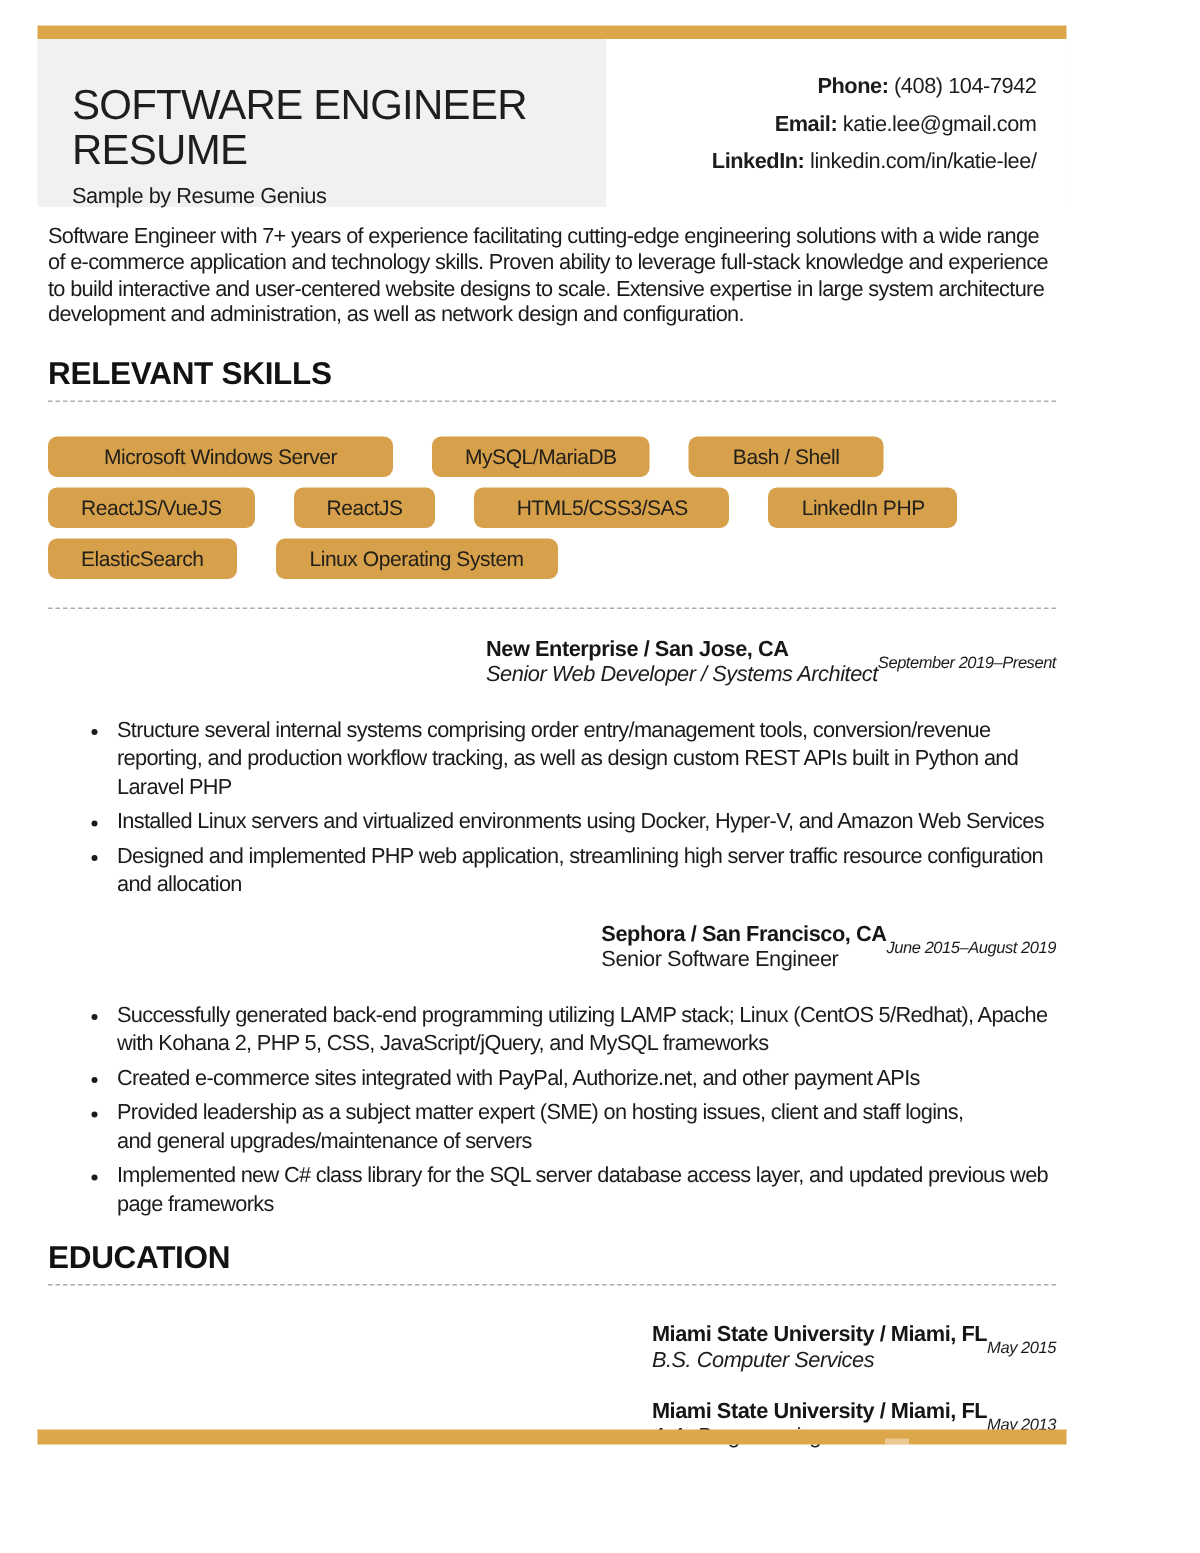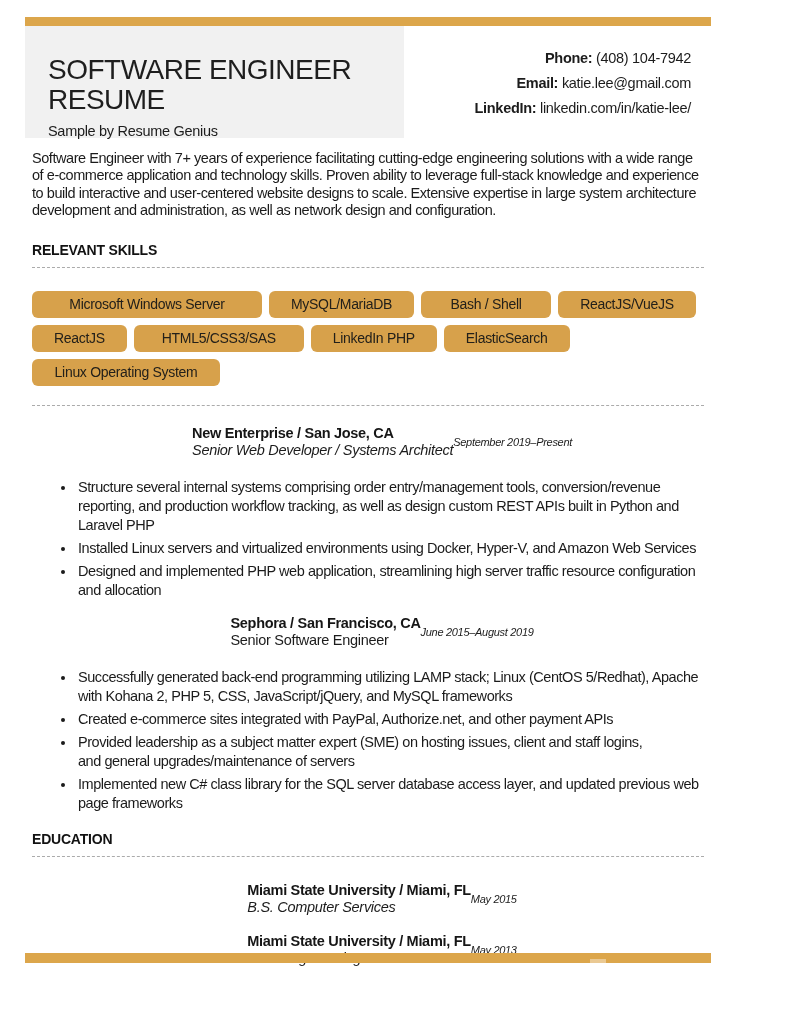--- a/index.html
+++ b/index.html
@@ -79,39 +79,39 @@
 
   .summary {
     margin-top: 12px;
     font-size: 14.5px;
     line-height: 17.4px;
     letter-spacing: -0.45px;
     color: #1b1b1b;
   }
 
   .section-heading {
-    font-size: 14px;
+    font-size: 21px;
     line-height: 18px;
     font-weight: bold;
     letter-spacing: -0.2px;
     color: #121212;
   }
   .hr-dashed {
     border: 0;
     border-top: 1px dashed #ababab;
     height: 0;
     margin-top: 8px;
   }
 
   .skills-section { margin-top: 21px; }
   .chips {
     margin-top: 23px;
     display: flex;
     flex-wrap: wrap;
-    gap: 7px 7px;
+    gap: 7px 26px;
   }
   .chip {
     height: 27px;
     line-height: 27px;
     padding: 0 22px;
     background: #D7A14B;
     border-radius: 6px;
     font-size: 14px;
     letter-spacing: -0.3px;
     color: #23201a;
@@ -123,21 +123,21 @@
   .chip.w3 { min-width: 135px; }
   .chip.w4 { min-width: 130px; }
   .chip.w5 { min-width: 170px; }
   .chip.w6 { min-width: 188px; }
 
   .experience-section { margin-top: 19px; }
 
   .entry-header {
     display: flex;
     align-items: center;
-    justify-content: center;
+    justify-content: flex-end;
     margin-left: 28px;
   }
   .entry-header.job1 { margin-top: 19px; }
   .entry-header.job2 { margin-top: 15px; }
   .company {
     font-size: 14.5px;
     line-height: 17px;
     font-weight: bold;
     letter-spacing: -0.3px;
     color: #161616;

